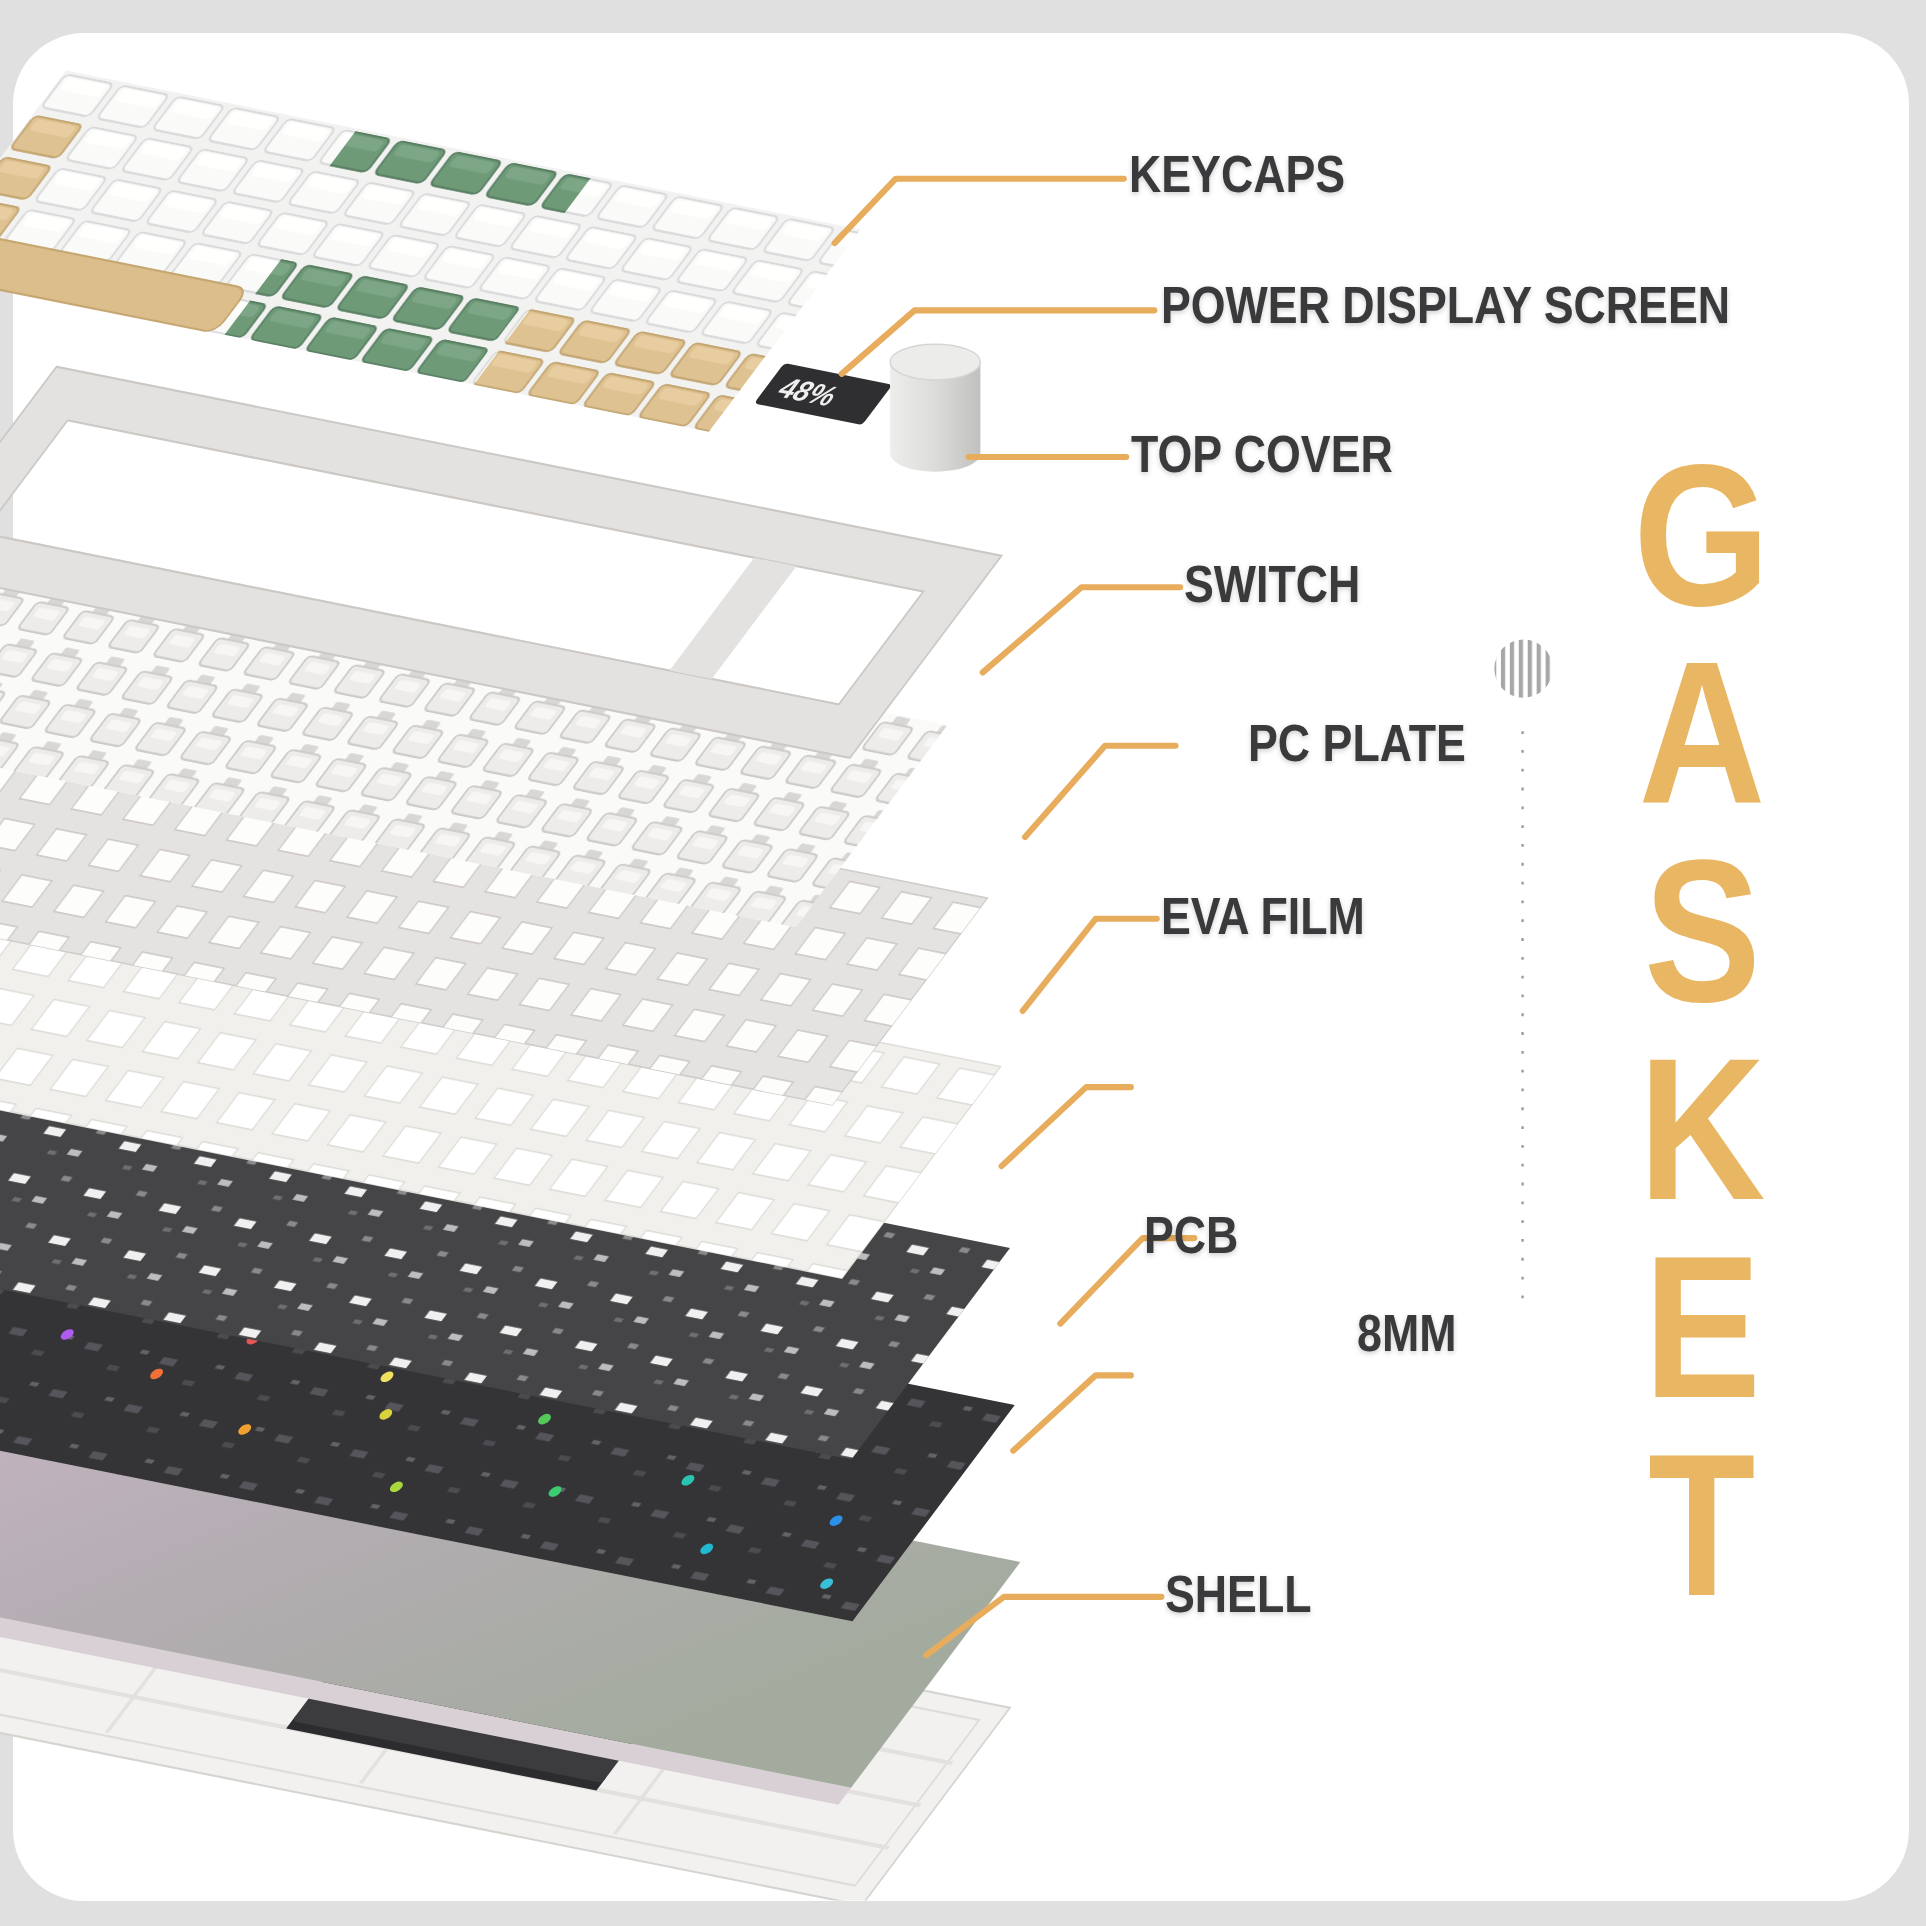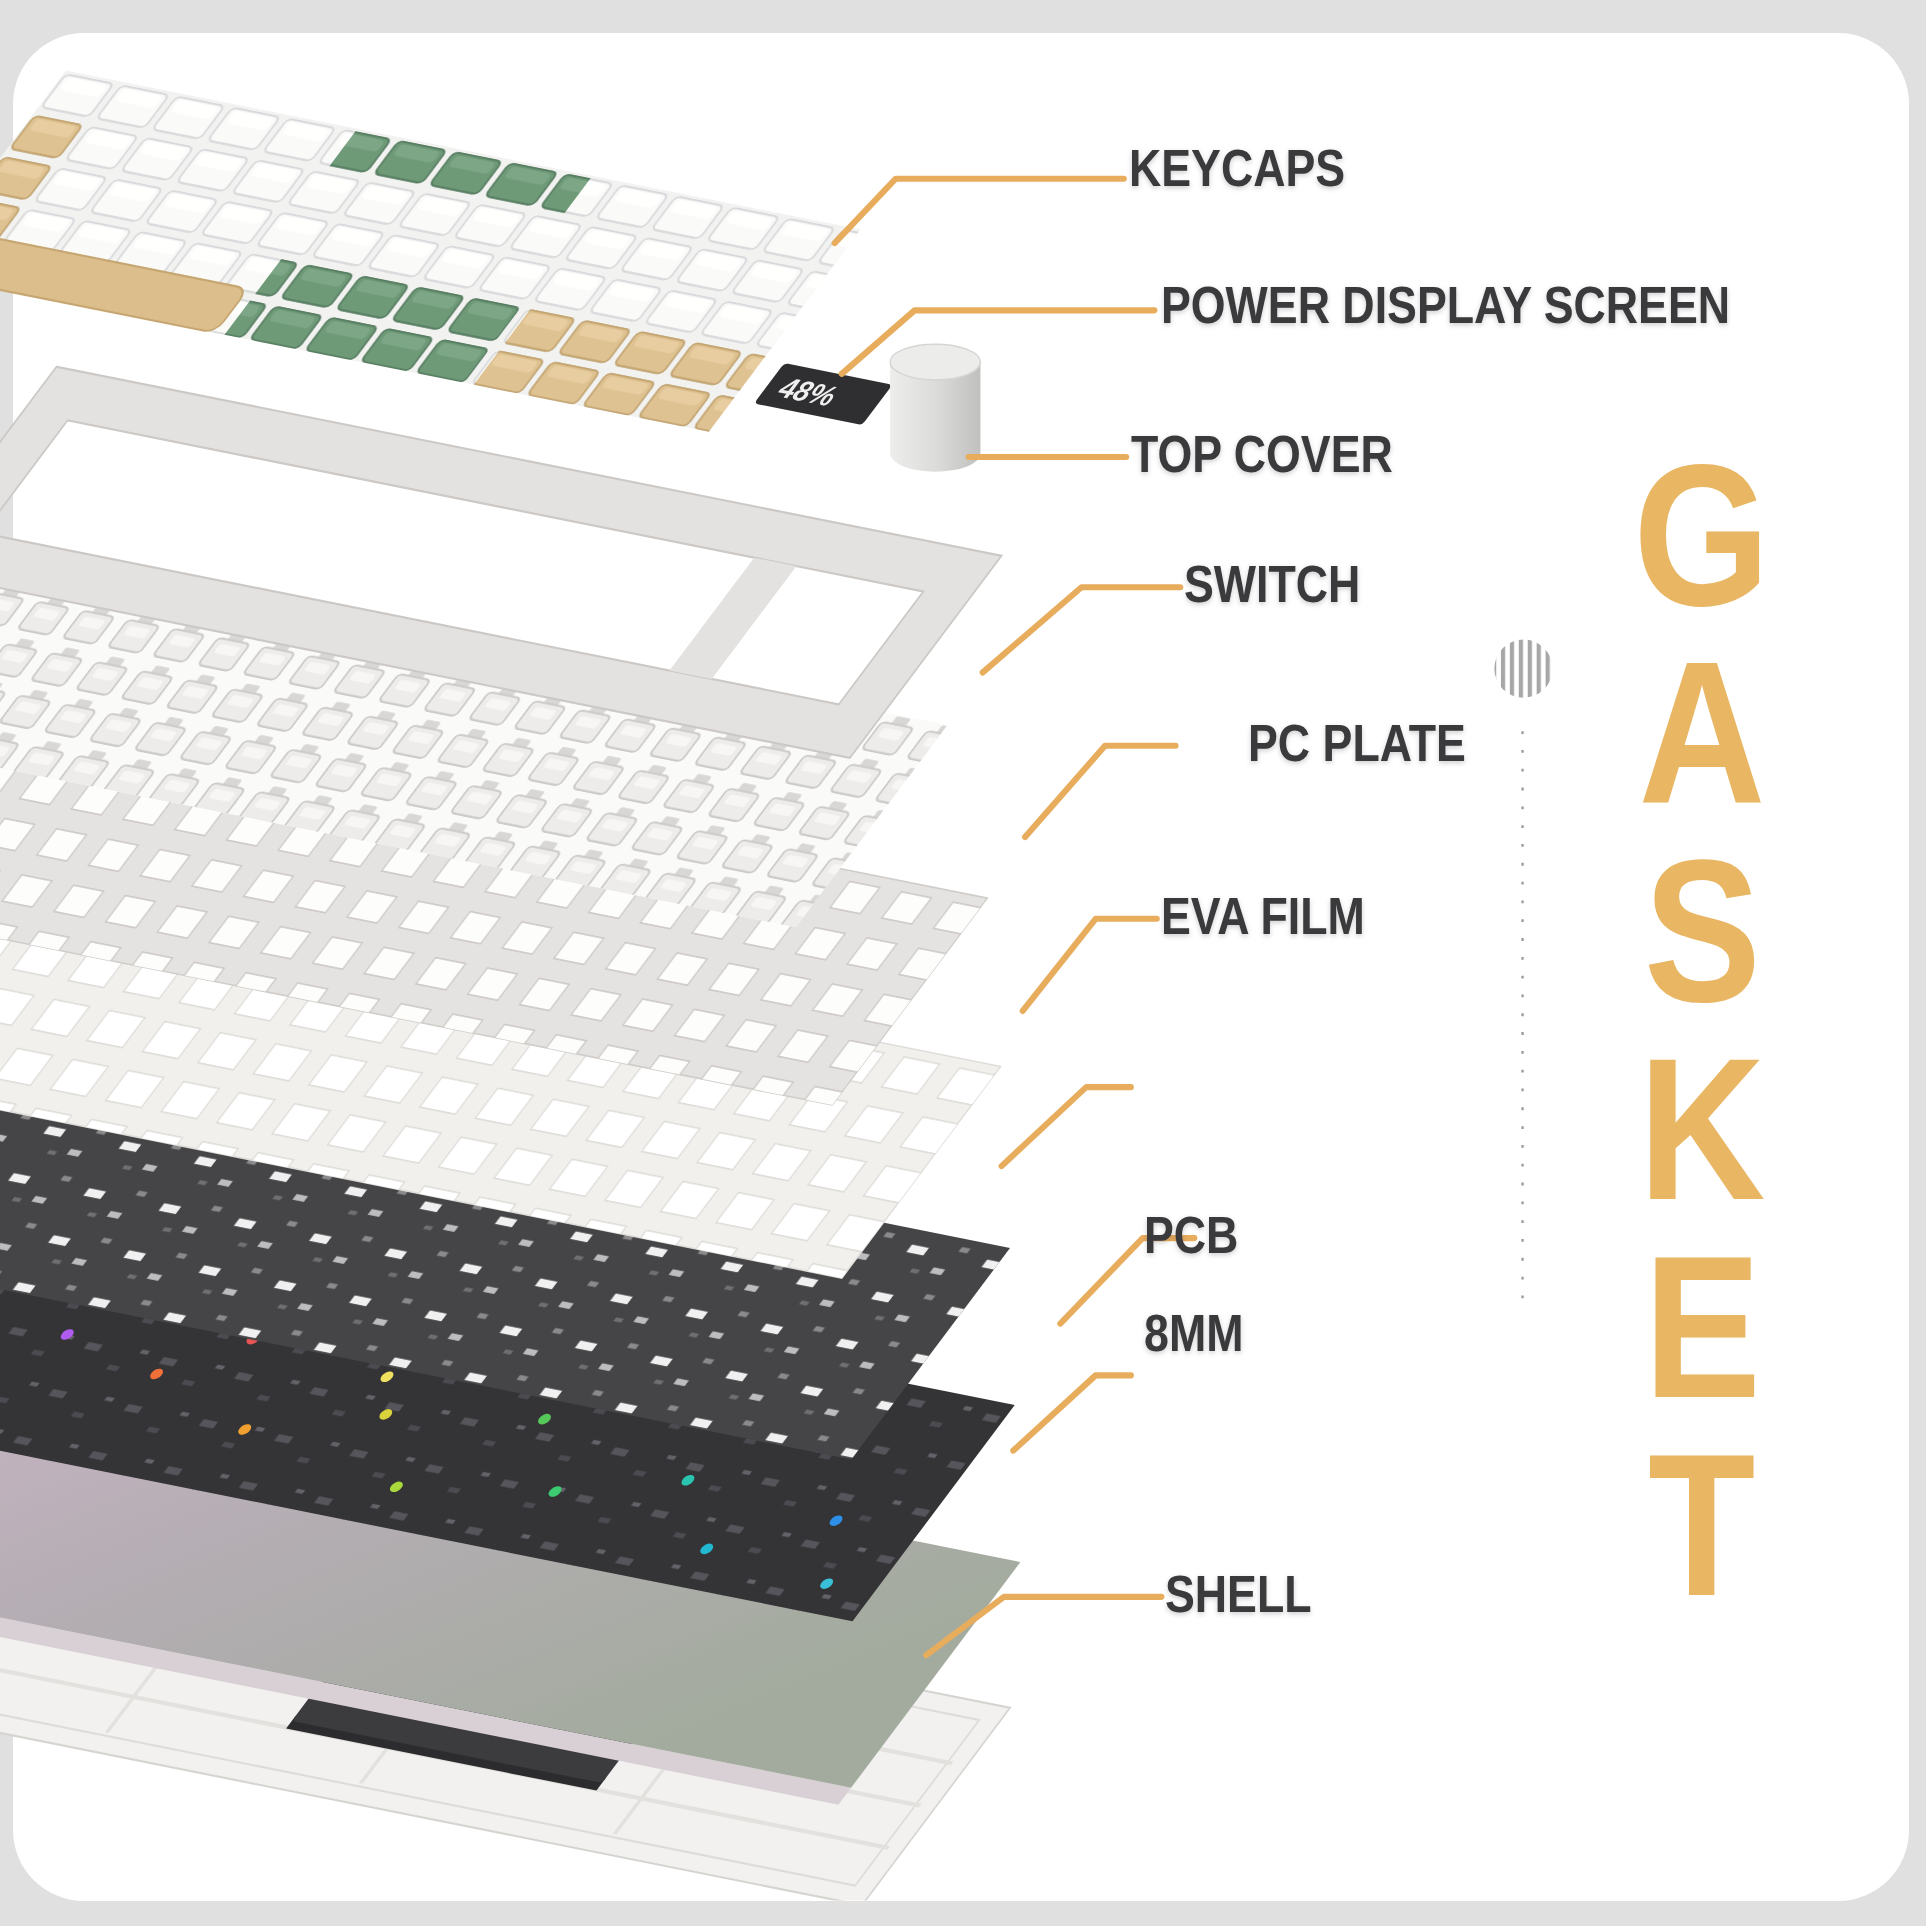--- a/index.html
+++ b/index.html
@@ -5,21 +5,21 @@
   html,body{margin:0;padding:0;width:1926px;height:1926px;overflow:hidden;
     font-family:"Liberation Sans",sans-serif;background:#E1E0E0;}
   .stage{position:absolute;inset:0;width:1926px;height:1926px;}
   .card{position:absolute;left:13px;top:33px;width:1896px;height:1868px;
     background:#FFFFFF;border-radius:71px;}
   svg.kb{position:absolute;left:0;top:0;width:1926px;height:1926px;
     clip-path:inset(0 0 25.4px 0);}
   .lbl{position:absolute;white-space:nowrap;font-weight:800;font-size:52px;
     line-height:61px;color:#3A3A3C;text-shadow:0 2.4px 5.6px rgba(60,60,60,.25);}
   .lbl > span{display:inline-block;transform:scaleX(.86);transform-origin:left center;}
-  .lbl-center{text-align:left;}
+  .lbl-center{text-align:right;}
   .lbl-center > div > span{display:inline-block;transform:scaleX(.86);transform-origin:center center;}
   .gasket{position:absolute;left:1608px;top:458px;width:188px;
     display:flex;flex-direction:column;align-items:center;gap:43px;}
   .gasket .g-letter{display:block;height:155px;line-height:155px;
     font-size:202px;font-weight:700;color:#E9B764;transform:scaleX(.87);}
 </style>
 </head>
 <body>
 
 <div class="stage">
@@ -177,21 +177,21 @@
       <polyline points="2510,1249 2300,1249 2090,1430"></polyline>
       <polyline points="2500,1586 2350,1586 2180,1780"></polyline>
       <polyline points="2460,1954 2330,1954 2175,2150"></polyline>
       <polyline points="2405,2312 2310,2312 2130,2480"></polyline>
       <polyline points="2540,2633 2430,2633 2255,2815"></polyline>
       <polyline points="2405,2925 2330,2925 2155,3085"></polyline>
       <polyline points="2470,3396 2135,3396 1970,3520"></polyline>
     </g>
   </svg>
 
-  <div class="lbl" style="left:1129px;top:138px"><span>KEYCAPS</span></div>
+  <div class="lbl" style="left:1129px;top:144px"><span>KEYCAPS</span></div>
   <div class="lbl" style="left:1131px;top:424px"><span>TOP COVER</span></div>
   <div class="lbl" style="left:1161px;top:275px"><span>POWER DISPLAY SCREEN</span></div>
   <div class="lbl" style="left:1184px;top:554px"><span>SWITCH</span></div>
   <div class="lbl" style="left:1248px;top:713px"><span>PC PLATE</span></div>
   <div class="lbl" style="left:1161px;top:886px"><span>EVA FILM</span></div>
   <div class="lbl" style="left:1144px;top:1205px"><span>PCB</span></div>
   <div class="lbl lbl-center" style="left:1136px;top:1304px;width:329px;line-height:59px">
     <div><span>8MM</span></div>
   </div>
   <div class="lbl" style="left:1165px;top:1564px"><span>SHELL</span></div>

